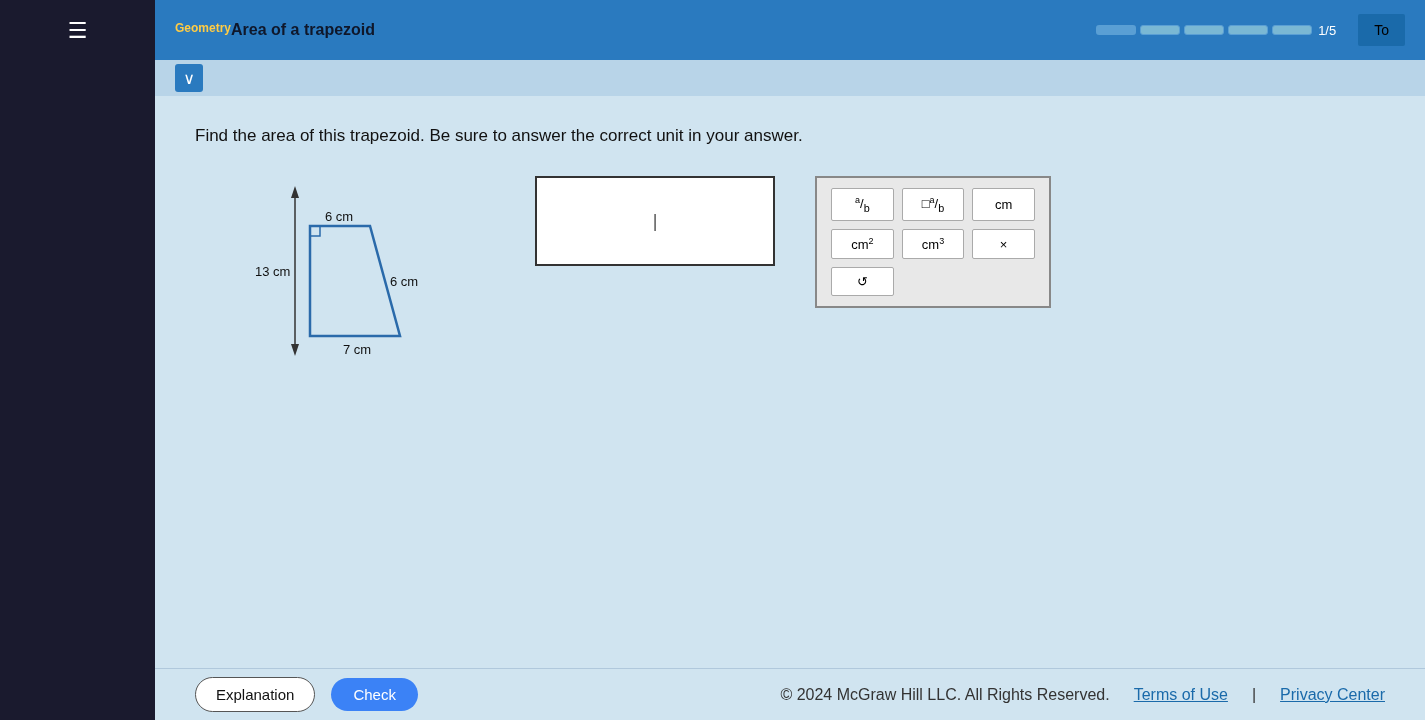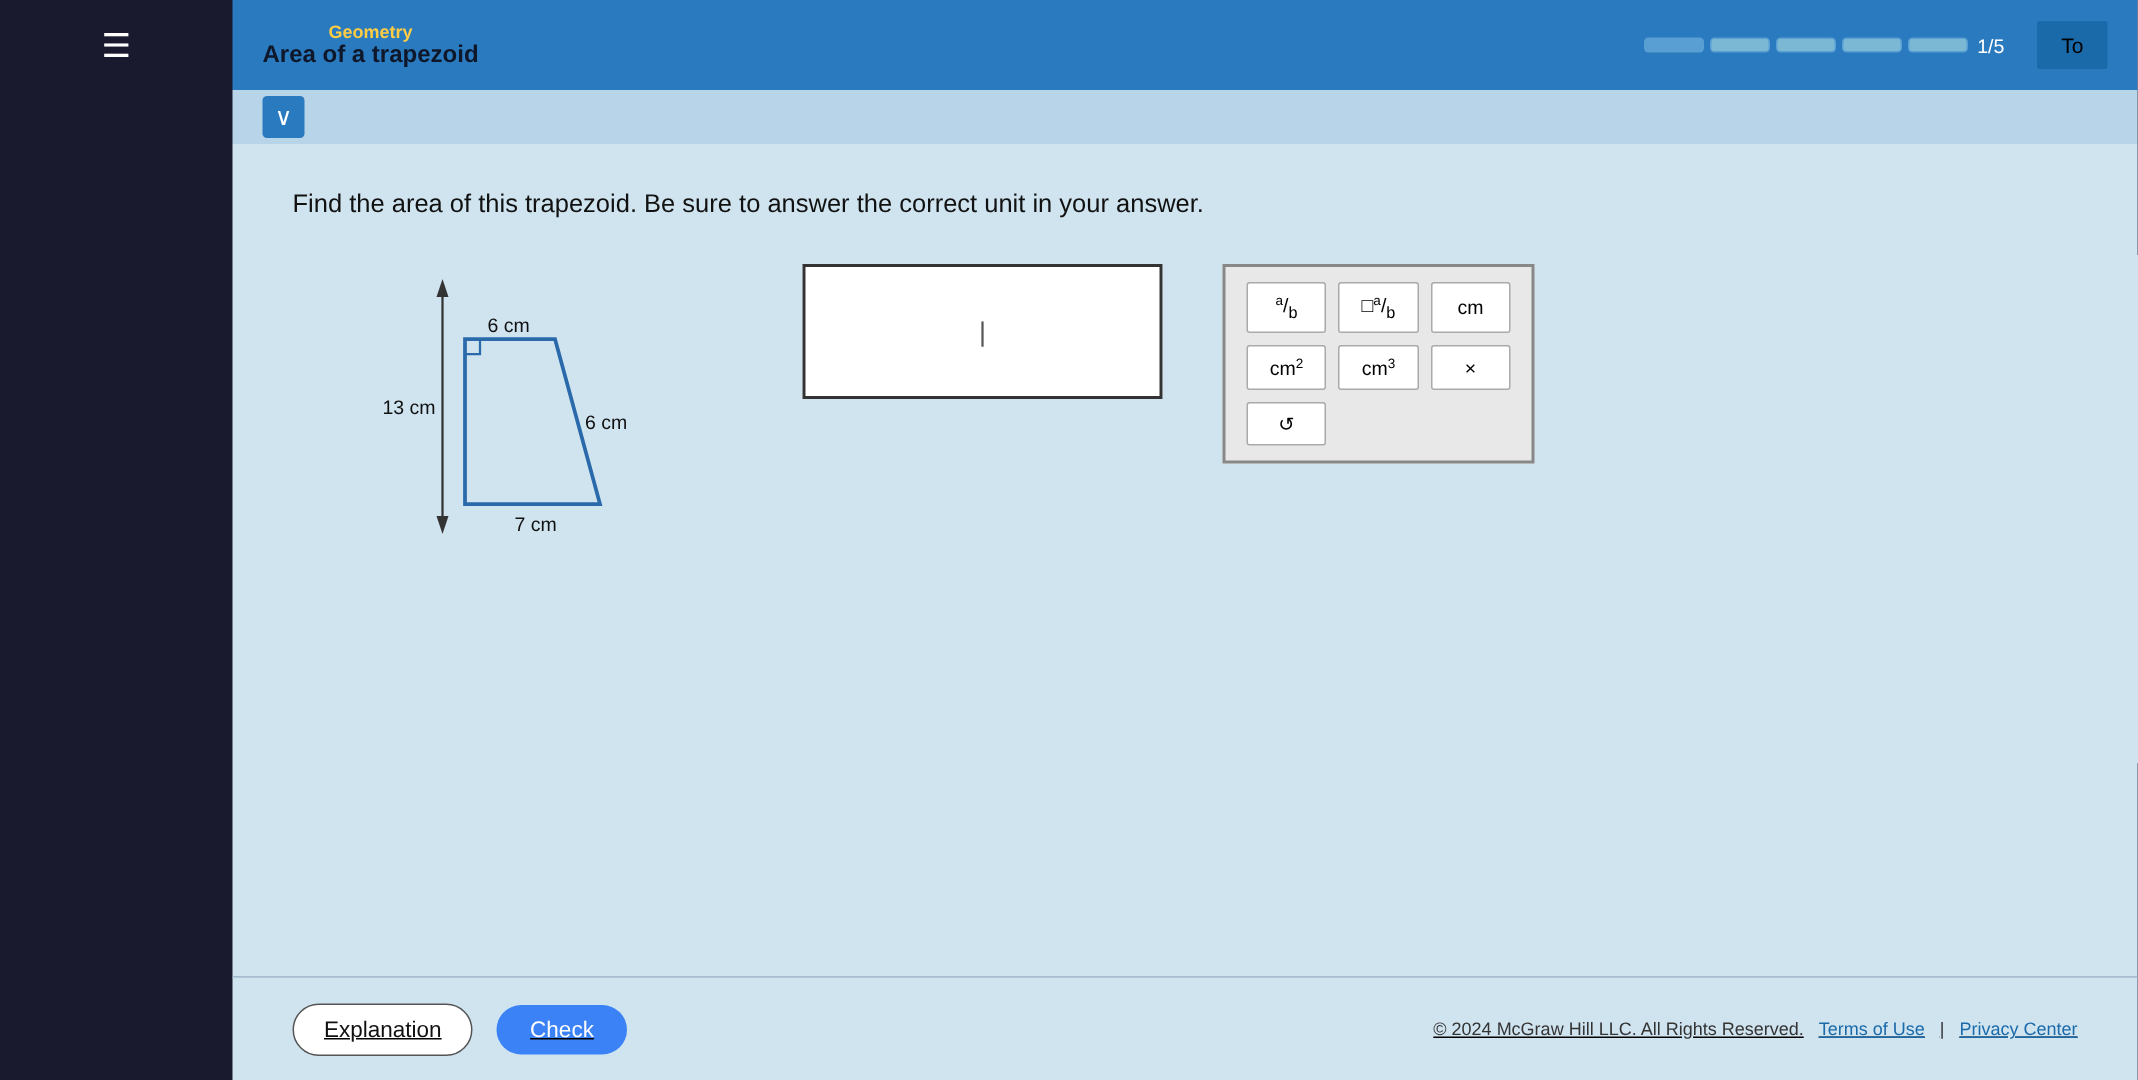--- a/index.html
+++ b/index.html
@@ -39,22 +39,21 @@
     .topbar {
       background: #2a7abf;
       height: 60px;
       display: flex;
       align-items: center;
       padding: 0 20px;
       gap: 12px;
     }
     .topbar-info {
       display: flex;
-      flex-direction: column;
-      text-align: center;
+      flex-direction: row;
     }
     .topbar-subject {
       color: #ffcc44;
       font-size: 12px;
       font-weight: bold;
     }
     .topbar-title {
       color: #0f172a;
       font-size: 16px;
       font-weight: bold;
@@ -158,51 +157,50 @@
     }
 
     
     .unit-panel {
       border: 2px solid #888;
       background: #e8e8e8;
       padding: 10px 14px;
       display: grid;
       grid-template-columns: repeat(3, 1fr);
       gap: 8px;
-      width: 208px;
+      width: 236px;
     }
     .unit-btn {
       background: white;
       border: 1px solid #aaa;
       padding: 6px 10px;
       font-size: 13px;
       cursor: pointer;
       text-align: center;
       border-radius: 2px;
     }
     .unit-btn sup { font-size: 9px; }
 
     
     .bottombar {
       background: #d0e4f0;
-      height: 69px;
+      height: 52px;
       display: flex;
       align-items: center;
       padding: 0 40px;
       gap: 16px;
       border-top: 1px solid #b0c8dc;
       margin-top: auto;
-      text-decoration: underline;
     }
     .footer-text {
       margin-left: auto;
-      font-size: 12px;
+      font-size: 16px;
       color: #333;
       display: flex;
-      gap: 10px;
+      gap: 24px;
     }
     .footer-link {
       color: #1a6aaa;
       text-decoration: underline;
       cursor: pointer;
     }
 
     .btn-explanation {
       background: white;
       border: 1px solid #555;

